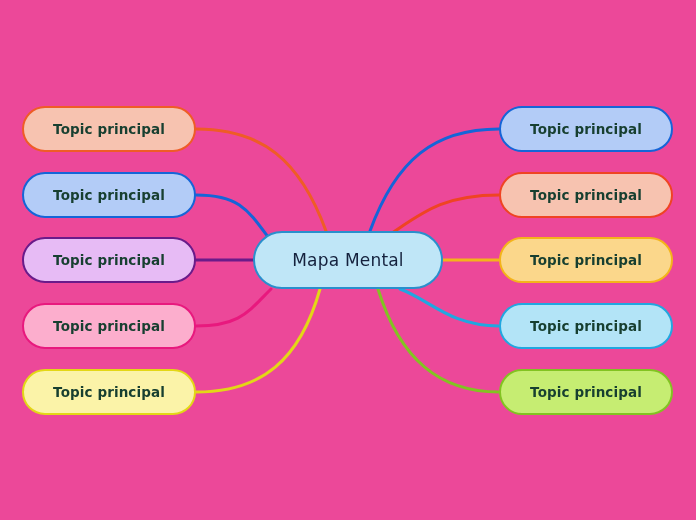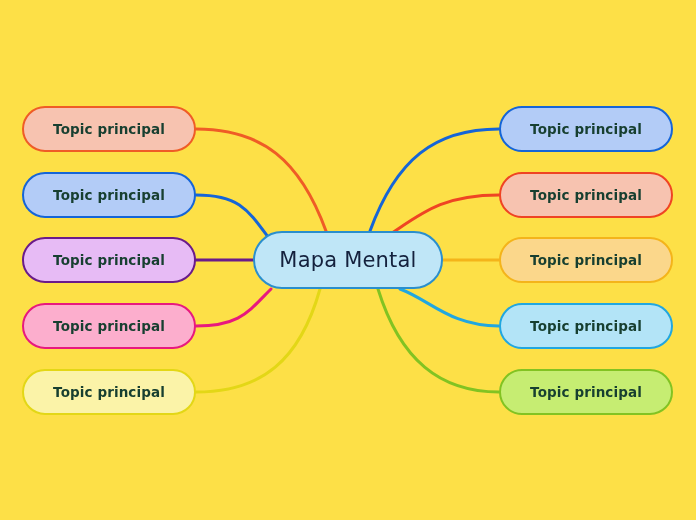--- a/index.html
+++ b/index.html
@@ -41,30 +41,30 @@
     font-size: 13.5px;
     font-weight: bold;
     color: #173f30;
     letter-spacing: 0.1px;
   }
   .central-node {
     width: 190px;
     height: 58px;
     border-width: 2.5px;
     border-style: solid;
-    font-size: 21px;
+    font-size: 17px;
     font-weight: 500;
     color: #14213d;
     letter-spacing: 0.2px;
   }
 </style>
 </head>
 <body>
 
-<div id="canvas" style="background: #fde047;">
+<div id="canvas" style="background: #ec4899;">
 
   <svg id="edges" viewBox="0 0 696 520" xmlns="http://www.w3.org/2000/svg">
       <path d="M 196 129 C 262 129 300 160 326 231" fill="none" stroke="#ef5c26" stroke-width="3" stroke-linecap="round"></path>
       <path d="M 196 195 C 240 195 248 210 271 241" fill="none" stroke="#1565d8" stroke-width="3" stroke-linecap="round"></path>
       <path d="M 196 260 L 253 260" fill="none" stroke="#6a1b8a" stroke-width="3" stroke-linecap="round"></path>
       <path d="M 196 326 C 240 326 248 312 271 289" fill="none" stroke="#e8197e" stroke-width="3" stroke-linecap="round"></path>
       <path d="M 196 392 C 262 392 300 360 320 289" fill="none" stroke="#e3d716" stroke-width="3" stroke-linecap="round"></path>
       <path d="M 499 129 C 434 129 396 160 370 231" fill="none" stroke="#1565d8" stroke-width="3" stroke-linecap="round"></path>
       <path d="M 499 195 C 440 195 420 215 386 237" fill="none" stroke="#ef4423" stroke-width="3" stroke-linecap="round"></path>
       <path d="M 499 260 L 443 260" fill="none" stroke="#f4b41a" stroke-width="3" stroke-linecap="round"></path>

